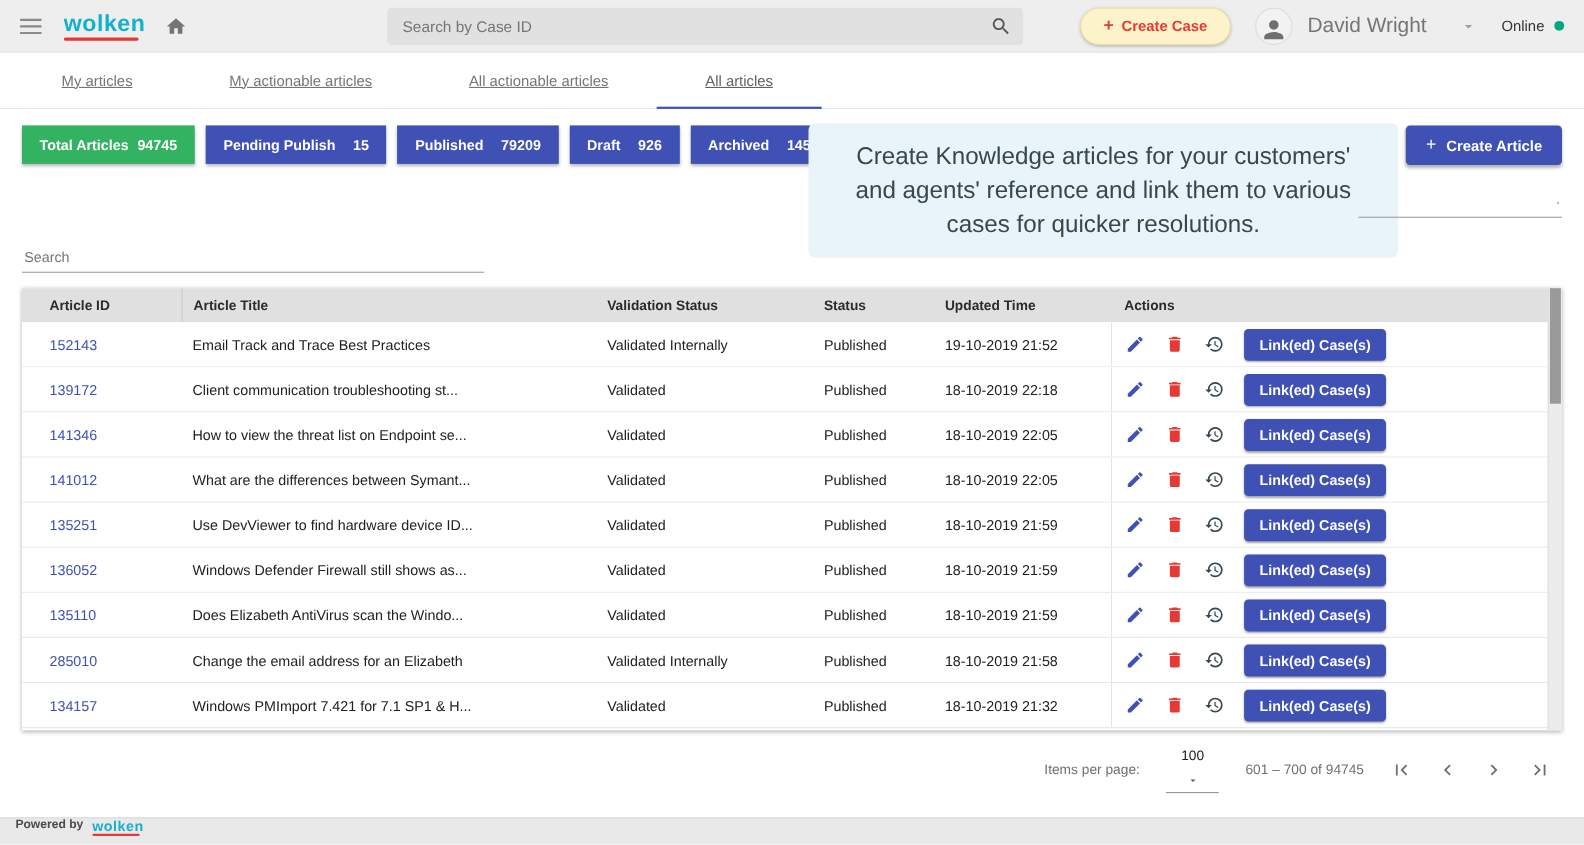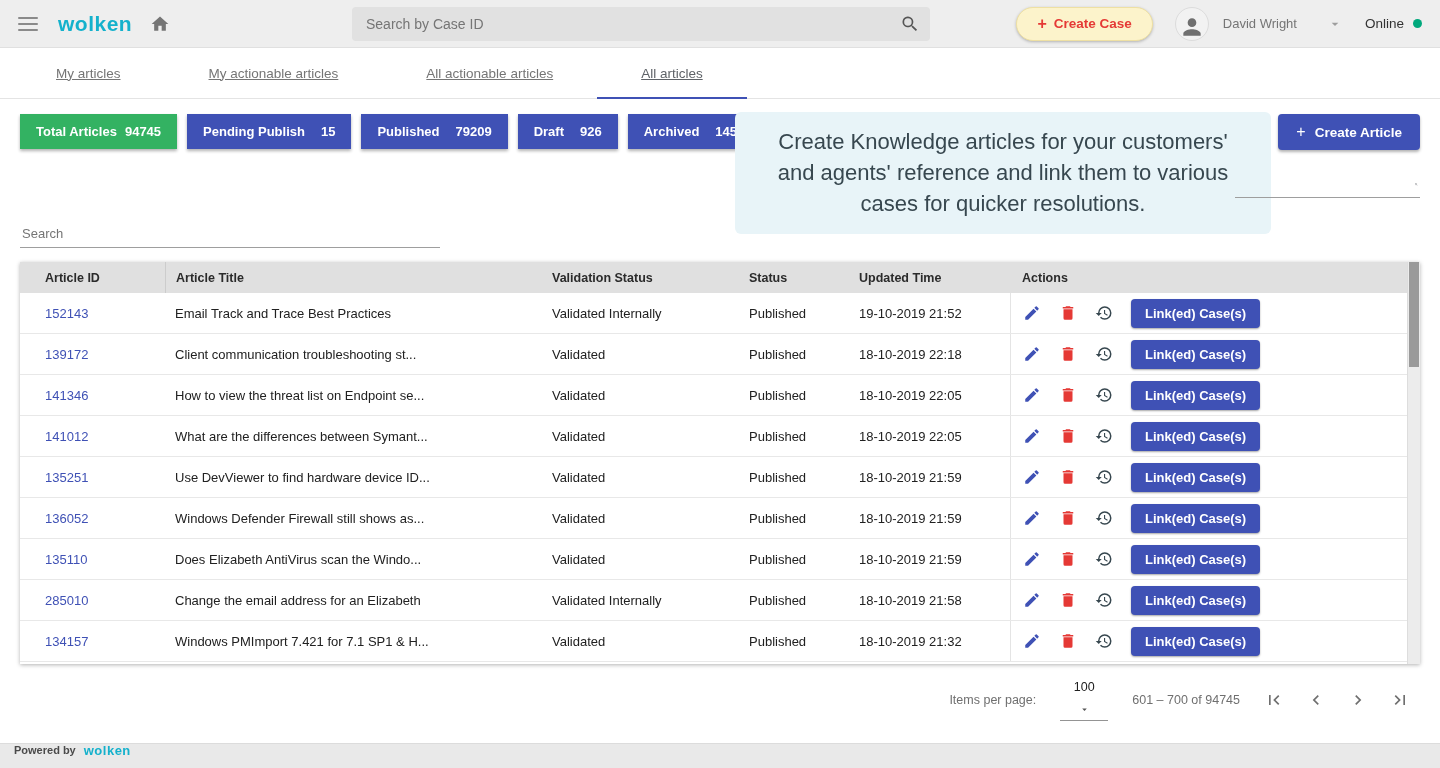--- a/index.html
+++ b/index.html
@@ -12,21 +12,21 @@
   .app { position:relative; width:1440px; height:768px; background:#fff; }
 
   
   .topbar {
     position:absolute; top:0; left:0; right:0; height:48px;
     background:#eeeeee; border-bottom:1px solid #e0e0e0;
     display:flex; align-items:center; padding:0 18px;
   }
   .hamburger { width:20px; display:flex; flex-direction:column; gap:4px; cursor:pointer; margin-right:20px; }
   .hamburger span { display:block; height:2px; background:#8a8a8a; border-radius:1px; }
-  .logo { display:flex; flex-direction:row; line-height:1; margin-right:18px; }
+  .logo { display:flex; flex-direction:column; line-height:1; margin-right:18px; }
   .logo-text { color:#14b1cc; font-size:21px; font-weight:bold; letter-spacing:.5px; }
   .logo-tag { height:3px; background:#e53935; margin-top:2px; border-radius:2px; width:92%; }
   .home-ic svg { width:20px; height:20px; fill:#757575; display:block; cursor:pointer; }
 
   .case-search {
     position:absolute; left:352px; top:7px; width:578px; height:34px;
     background:#e1e1e1; border-radius:4px; display:flex; align-items:center;
   }
   .case-search input {
     flex:1; border:none; background:transparent; outline:none;
@@ -44,21 +44,21 @@
     font-family:"Liberation Sans", sans-serif;
   }
   .create-case .plus { font-size:16px; font-weight:bold; line-height:1; }
 
   .avatar {
     width:34px; height:34px; border-radius:50%; background:#f2f2f2;
     border:1px solid #dcdcdc; display:flex; align-items:flex-end; justify-content:center;
     margin:0 14px 0 22px; overflow:hidden; cursor:pointer;
   }
   .avatar svg { width:26px; height:26px; fill:#6f6f6f; }
-  .username { color:#757575; font-size:13px; margin-right:30px; cursor:pointer; white-space:nowrap; }
+  .username { color:#757575; font-size:19px; margin-right:30px; cursor:pointer; white-space:nowrap; }
   .caret svg { width:16px; height:16px; fill:#9e9e9e; display:block; cursor:pointer; }
   .caret { margin-right:22px; }
   .online-label { color:#333; font-size:13.5px; margin-right:9px; }
   .online-dot { width:9px; height:9px; border-radius:50%; background:#00a87c; }
 
   
   .tabs {
     position:absolute; top:48px; left:0; right:0; height:51px;
     background:#fff; border-bottom:1px solid #e4e4e4;
     display:flex; align-items:stretch; padding-left:12px;

